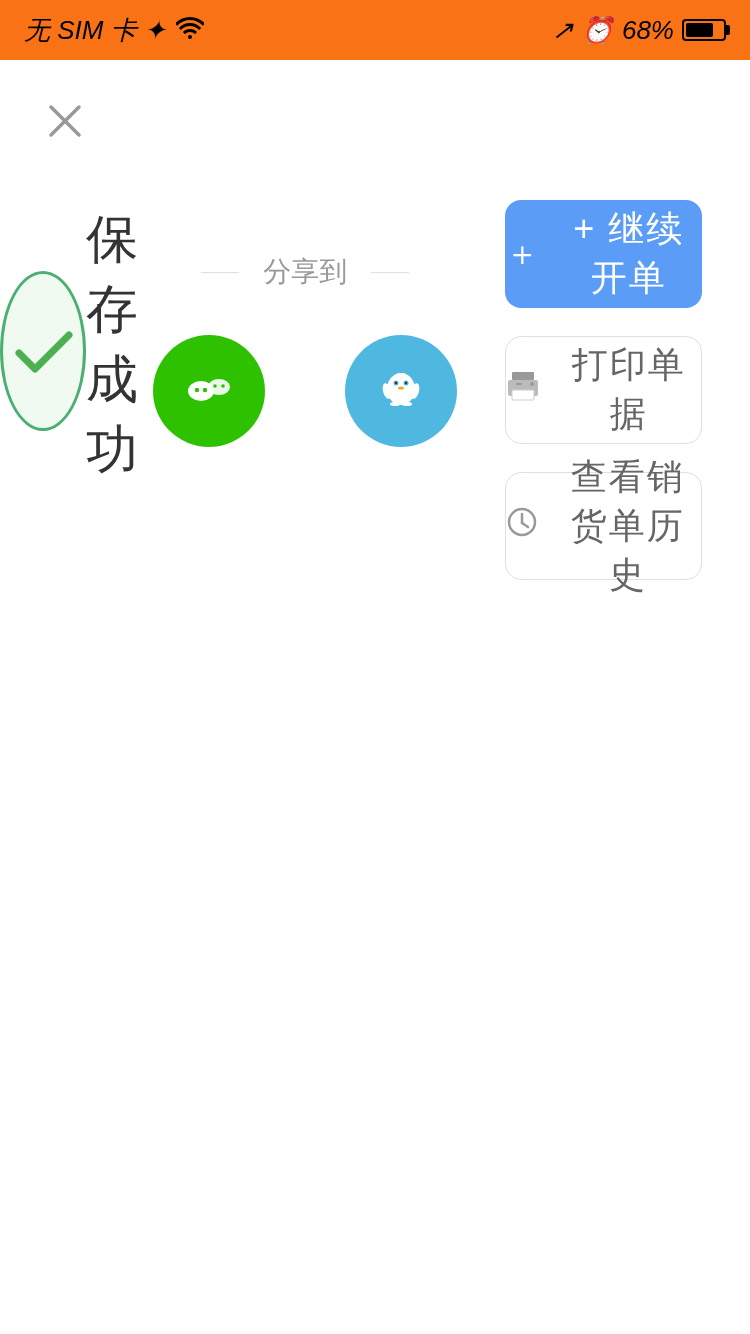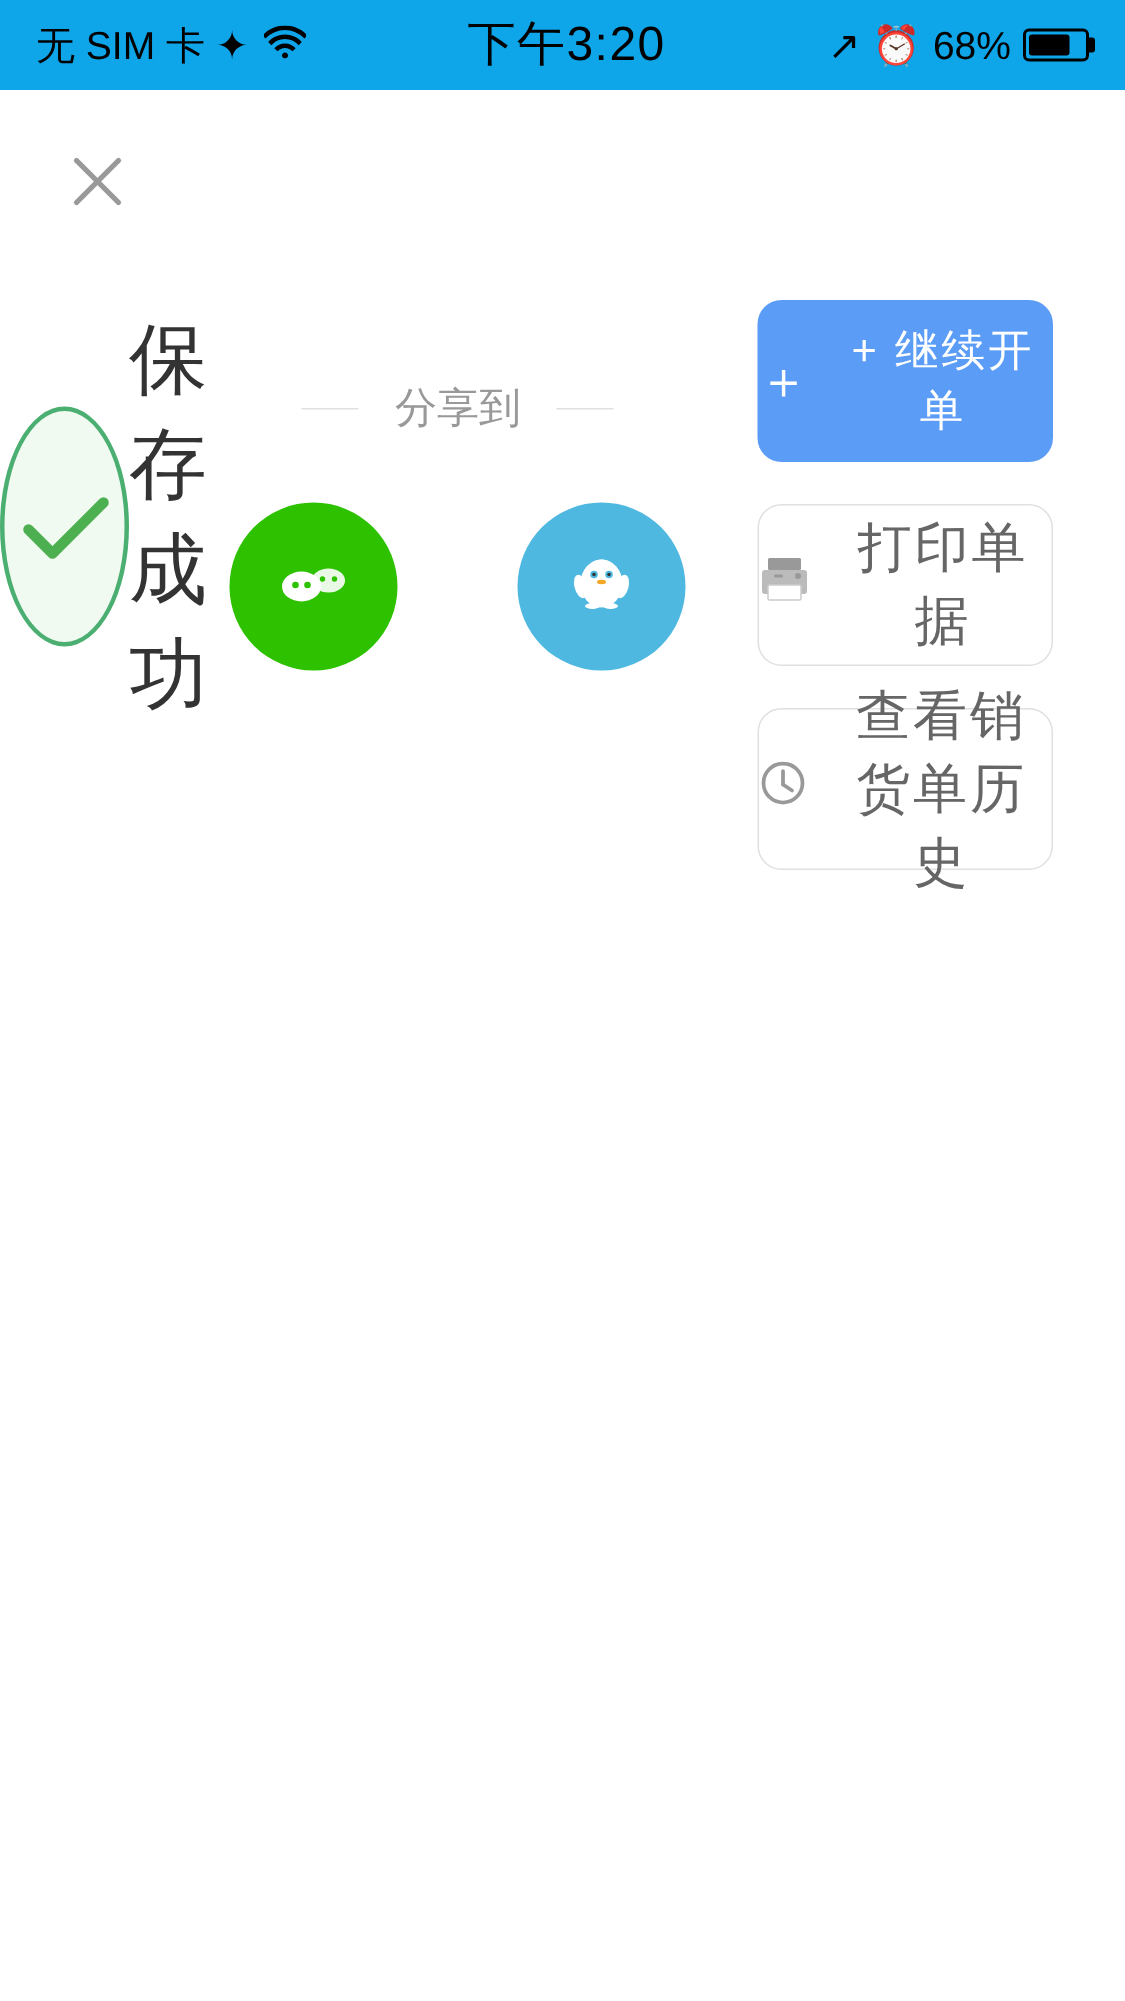--- a/index.html
+++ b/index.html
@@ -9,27 +9,28 @@
       min-height: 1334px;
       background: #f5f5f5;
       font-family: -apple-system, 'PingFang SC', 'Helvetica Neue', sans-serif;
       position: relative;
     }
 
     
     .status-bar {
       width: 100%;
       height: 60px;
-      background: #0ea5e9;
+      background: #f97316;
       display: flex;
       align-items: center;
       justify-content: space-between;
       padding: 0 24px;
       font-size: 28px;
       color: #000;
+      font-style: italic;
     }
     .status-left {
       display: flex;
       align-items: center;
       gap: 10px;
       font-size: 26px;
     }
     .status-center {
       font-size: 32px;
       font-weight: 500;
@@ -194,21 +195,21 @@
       border-radius: 16px;
       border: none;
       display: flex;
       align-items: center;
       justify-content: center;
       gap: 16px;
       cursor: pointer;
     }
 
     .btn-primary-text {
-      font-size: 29px;
+      font-size: 36px;
       color: #fff;
       letter-spacing: 2px;
     }
 
     .btn-secondary {
       width: 100%;
       height: 108px;
       background: #fff;
       border-radius: 16px;
       border: 1.5px solid #e0e0e0;
@@ -243,21 +244,20 @@
     <span>无 SIM 卡 ✦</span>
     <span>
       <svg width="28" height="22" viewBox="0 0 28 22" fill="none">
         <path d="M14 18c1.1 0 2 .9 2 2s-.9 2-2 2-2-.9-2-2 .9-2 2-2z" fill="#000"></path>
         <path d="M14 12c2.8 0 5.3 1.2 7.1 3.1l-2.1 2.1c-1.3-1.3-3-2.2-5-2.2s-3.7.9-5 2.2l-2.1-2.1C8.7 13.2 11.2 12 14 12z" fill="#000"></path>
         <path d="M14 6C18.4 6 22.4 7.9 25.2 11l-2.1 2.1C20.7 10.5 17.5 9 14 9s-6.7 1.5-9.1 4.1L2.8 11C5.6 7.9 9.6 6 14 6z" fill="#000"></path>
         <path d="M14 0C19.9 0 25.2 2.5 29 6.6L26.9 8.7C23.5 5 18.5 3 14 3S4.5 5 1.1 8.7L-1 6.6C2.8 2.5 8.1 0 14 0z" fill="#000"></path>
       </svg>
     </span>
   </div>
-  <div class="status-center">下午3:20</div>
   <div class="status-right">
     <span>↗</span>
     <span>⏰</span>
     <span>68%</span>
     <span class="battery-icon">
       <span class="battery-fill"></span>
     </span>
   </div>
 </div>
 

